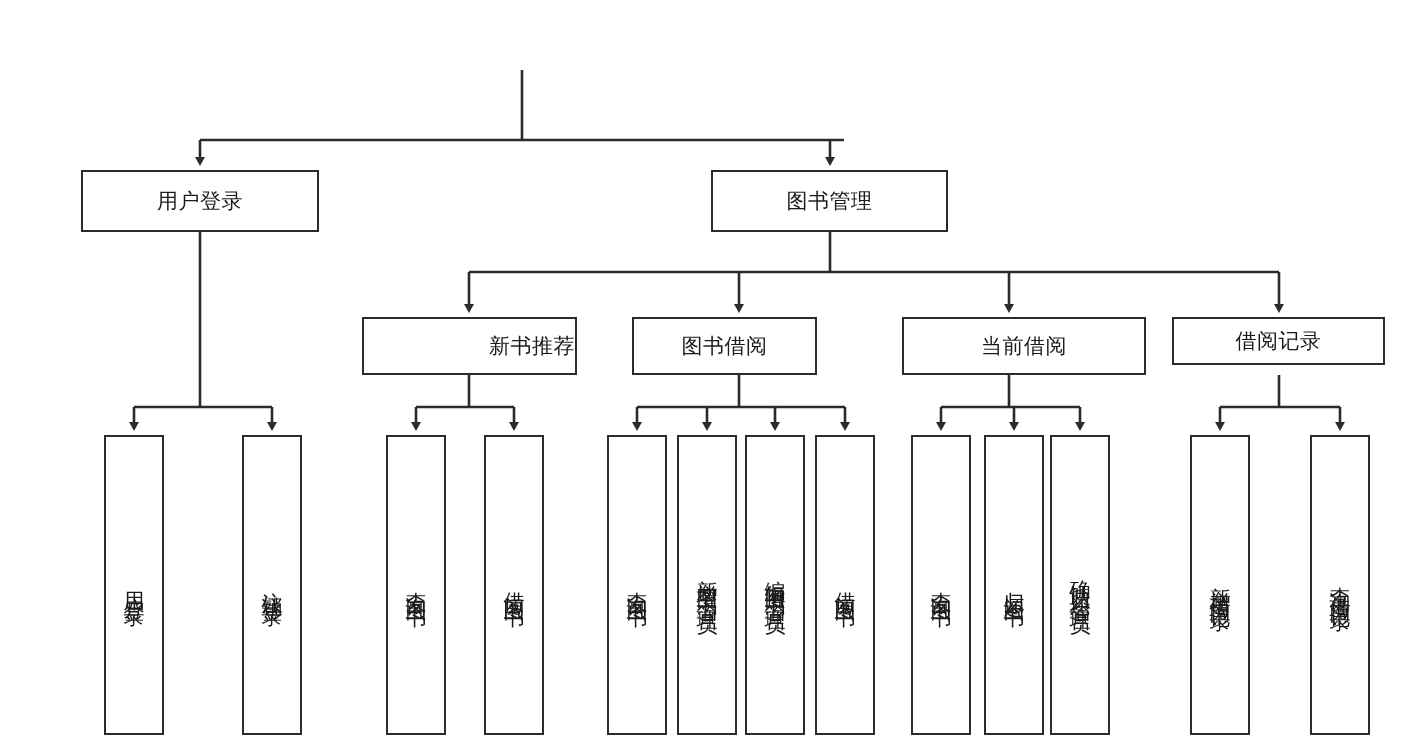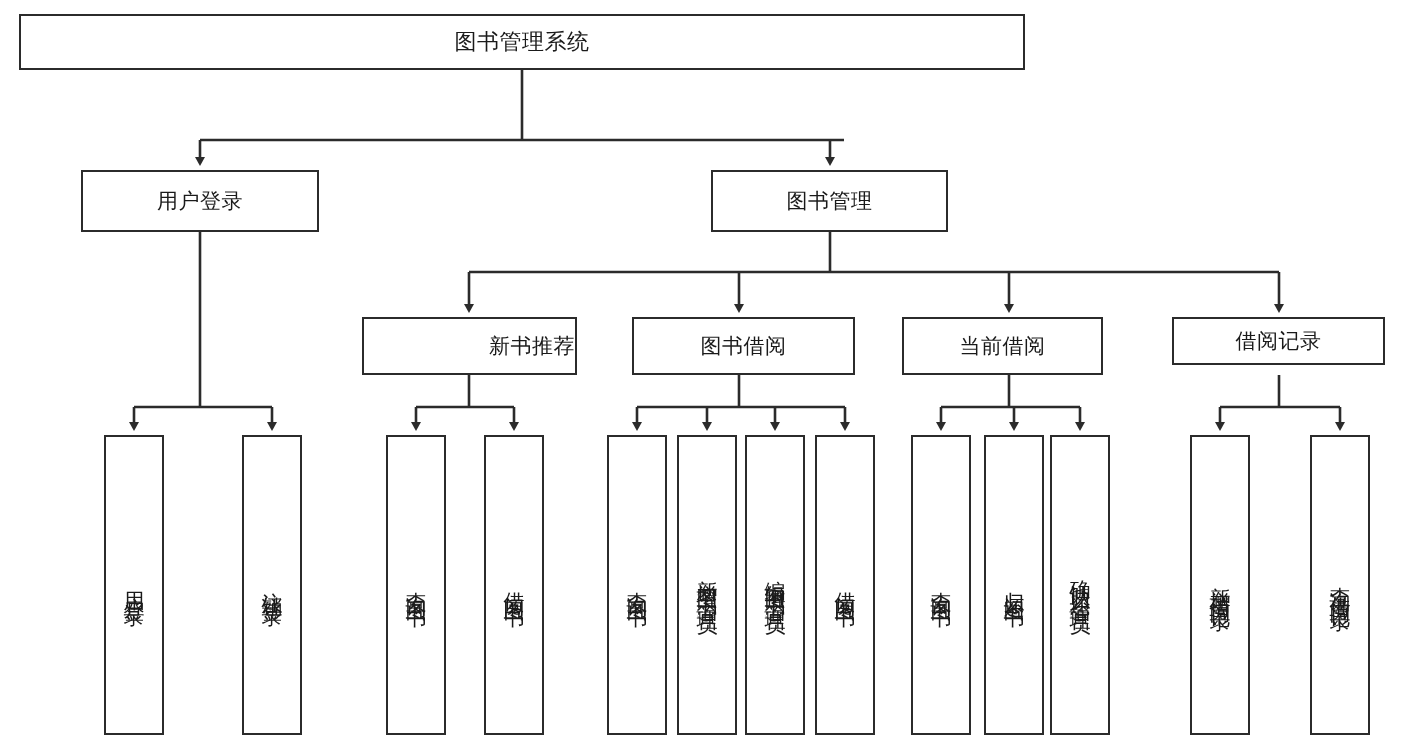--- a/index.html
+++ b/index.html
@@ -114,38 +114,35 @@
       <path d="M1014,407 L1014,423" marker-end="url(#arrow)"></path>
       <path d="M1080,407 L1080,423" marker-end="url(#arrow)"></path>
 
       <path d="M1279,375 L1279,407"></path>
       <path d="M1220,407 L1340,407"></path>
       <path d="M1220,407 L1220,423" marker-end="url(#arrow)"></path>
       <path d="M1340,407 L1340,423" marker-end="url(#arrow)"></path>
     </g>
   </svg>
 
-  <div class="node root horiz" style="left:19px; top:14px; width:1006px; height:56px;">
-    <span>图书管理系统</span>
-  </div>
 
   <div class="node horiz" style="left:81px; top:170px; width:238px; height:62px;">
     <span>用户登录</span>
   </div>
   <div class="node horiz" style="left:711px; top:170px; width:237px; height:62px;">
     <span>图书管理</span>
   </div>
 
   <div class="node horiz" style="left:362px; top:317px; width:215px; height:58px;justify-content:flex-end;">
     <span>新书推荐</span>
   </div>
-  <div class="node horiz" style="left:632px; top:317px; width:223px; height:58px;">
+  <div class="node horiz" style="left:632px; top:317px; width:185px; height:58px;">
     <span>图书借阅</span>
   </div>
-  <div class="node horiz" style="left:902px; top:317px; width:201px; height:58px;">
+  <div class="node horiz" style="left:902px; top:317px; width:244px; height:58px;">
     <span>当前借阅</span>
   </div>
   <div class="node horiz" style="left:1172px; top:317px; width:213px; height:48px;">
     <span>借阅记录</span>
   </div>
 
   <div class="node leaf" style="left:104px; top:435px; width:60px; height:300px;">
     <span class="vtext">用户登录</span>
   </div>
   <div class="node leaf" style="left:242px; top:435px; width:60px; height:300px;">

